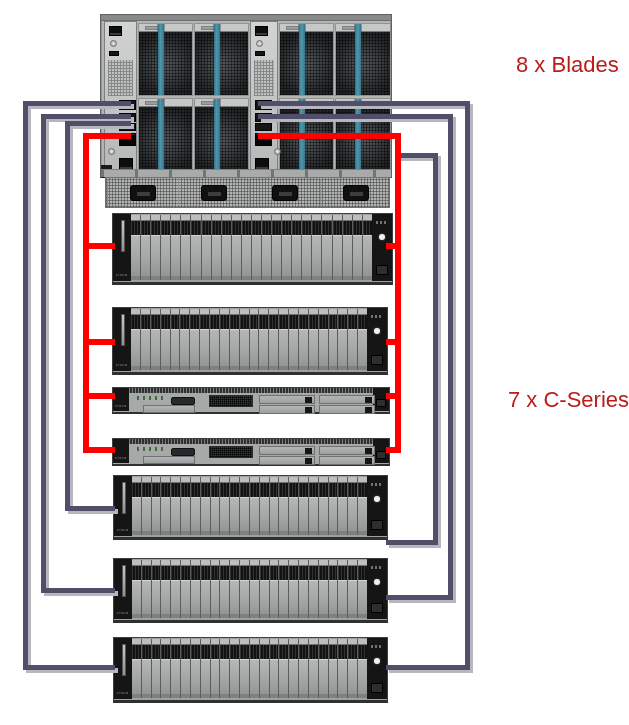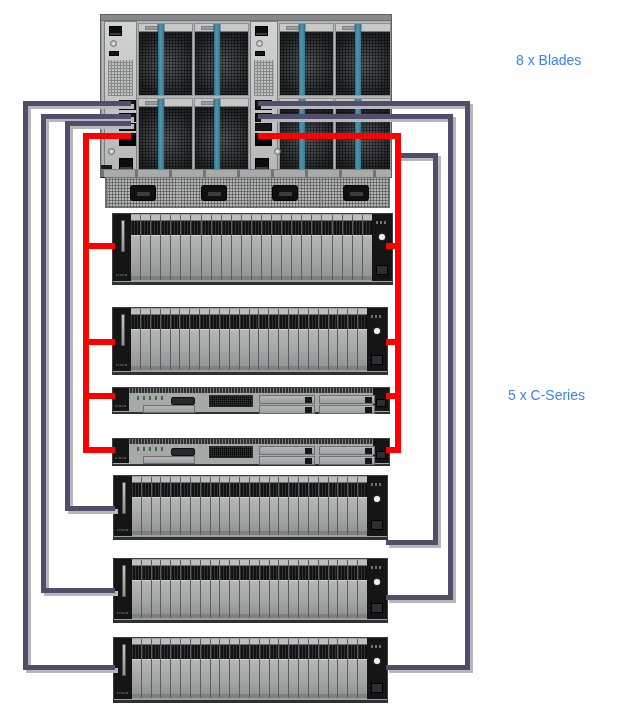--- a/index.html
+++ b/index.html
@@ -65,21 +65,21 @@
   .mesh1u{background-color:#3a3c3c;
     background-image:repeating-linear-gradient(0deg,rgba(0,0,0,.6) 0 1px,transparent 1px 2px),
                      repeating-linear-gradient(90deg,rgba(0,0,0,.6) 0 1px,transparent 1px 2px);
     border:1px solid #2a2c2c;}
   .mini-tray{background:linear-gradient(180deg,#b4b6b6,#9da0a0);border:1px solid #6e7072;}
   .latch{background:#161616;}
 
   
   #cables{position:absolute;left:0;top:0;z-index:5;}
   #cables polyline{fill:none;stroke-linejoin:miter;stroke-linecap:butt;shape-rendering:crispEdges;}
-  .label{position:absolute;z-index:6;font-size:14px;color:#3b82f6;white-space:nowrap;}
+  .label{position:absolute;z-index:6;font-size:22px;color:#b91c1c;white-space:nowrap;}
 </style>
 </head>
 <body>
 
 <div id="stage">
   <svg id="cables" width="629" height="725" viewBox="0 0 629 725">
       <g>
         <polyline points="134,106 28,106 28,670 118,670" stroke="#b6b6bf" stroke-width="5"></polyline>
         <polyline points="131,103 25,103 25,667 115,667" stroke="#514e6a" stroke-width="5"></polyline>
       </g>
@@ -110,21 +110,21 @@
         <polyline points="86,396 115,396" stroke="#fe0000" stroke-width="6"></polyline>
       </g>
       <g>
         <polyline points="258,136 398,136 398,450 386,450" stroke="#fe0000" stroke-width="6"></polyline>
         <polyline points="398,246 386,246" stroke="#fe0000" stroke-width="6"></polyline>
         <polyline points="398,342 386,342" stroke="#fe0000" stroke-width="6"></polyline>
         <polyline points="398,396 386,396" stroke="#fe0000" stroke-width="6"></polyline>
       </g>
     </svg>
   <div class="label" style="left:516px;top:52px;">8 x Blades</div>
-  <div class="label" style="left:508px;top:387px;">5 x C-Series</div>
+  <div class="label" style="left:508px;top:387px;">7 x C-Series</div>
 <div class="abs chassis" style="left: 100px; top: 14px; width: 292px; height: 164px;">
       <div class="abs chassis-top" style="left: 0px; right: 0px; top: 0px; height: 6px;"></div>
       <div class="abs fan" style="left: 37px; top: 8px; width: 55px; height: 73px;">
         <div class="abs fan-cap" style="left: 0px; right: 0px; top: 0px; height: 8px;"></div>
         <div class="abs fan-chip" style="left: 6px; top: 2px; width: 16px; height: 4px;"></div>
         <div class="abs fan-mesh" style="inset: 8px 0px 0px;"></div>
         <div class="abs strap" style="top: 0px; bottom: 0px; width: 6px; left: 36%; background: linear-gradient(90deg, rgb(55, 117, 140), rgb(78, 150, 172) 45%, rgb(55, 117, 140));"></div>
       </div>
       <div class="abs fan" style="left: 93px; top: 8px; width: 55px; height: 73px;">
         <div class="abs fan-cap" style="left: 0px; right: 0px; top: 0px; height: 8px;"></div>

